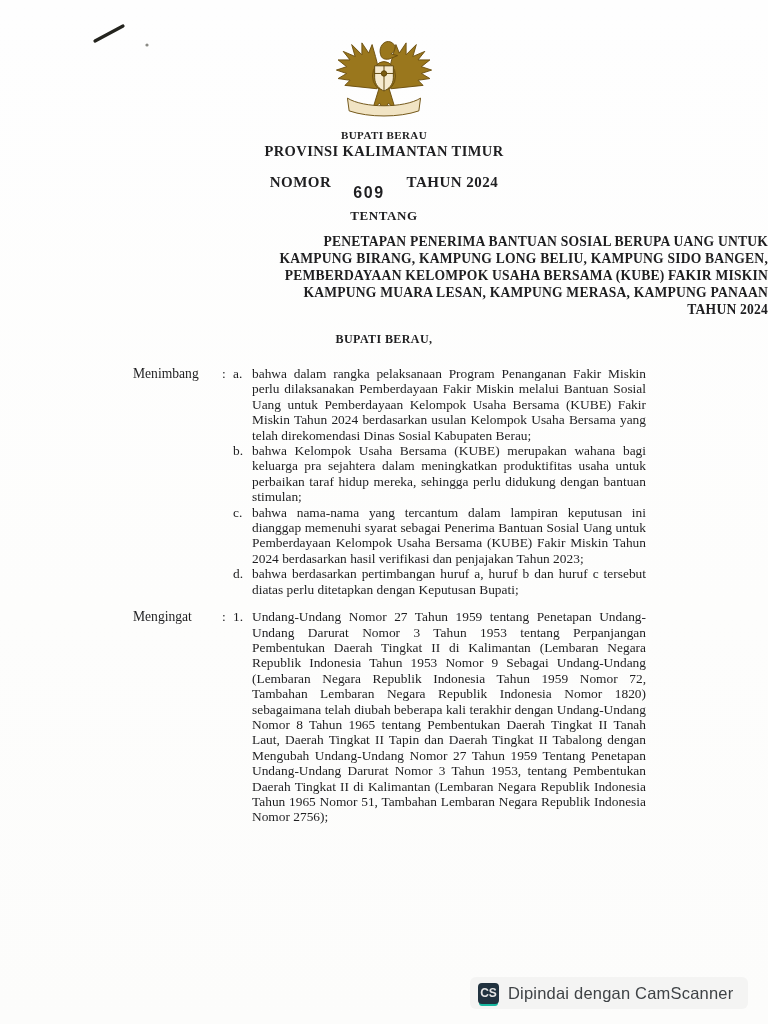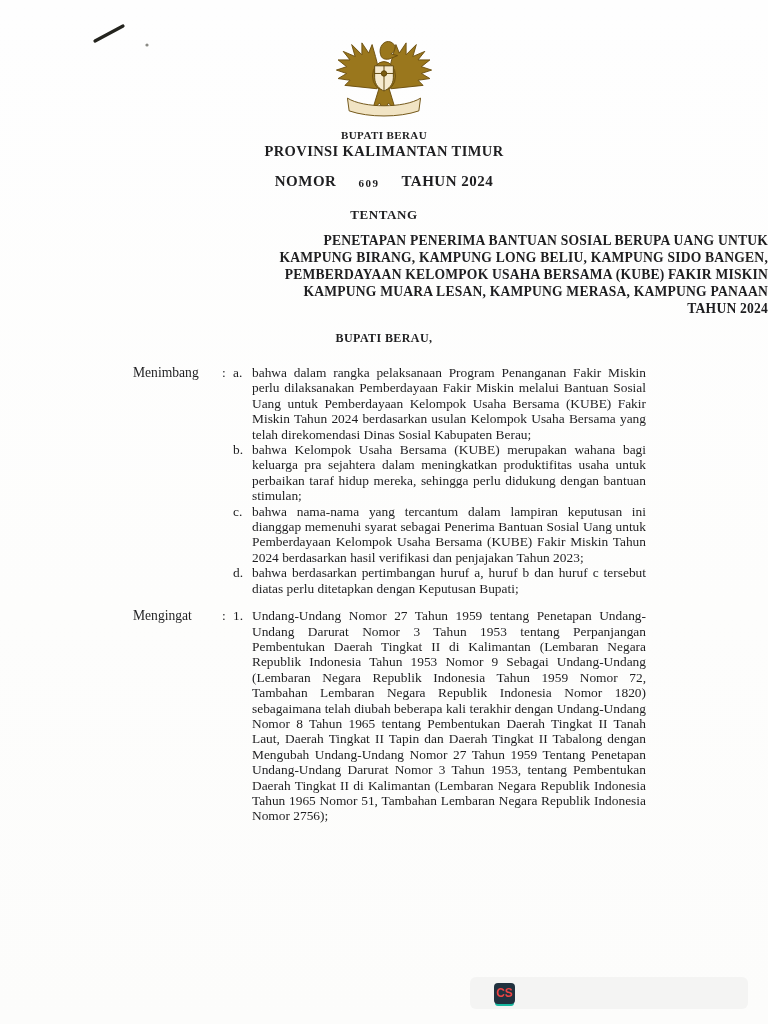--- a/index.html
+++ b/index.html
@@ -17,23 +17,23 @@
   }
   .pen-mark{position:absolute;left:90px;top:20px;}
   .doc-header{text-align:center;}
   .emblem-wrap{margin-top:36px;display:flex;justify-content:center;}
   .inst-line1{margin-top:7px;font-size:11px;font-weight:bold;letter-spacing:.4px;}
   .inst-line2{margin-top:2px;font-size:14.5px;font-weight:bold;letter-spacing:.4px;}
   .doc-type{margin-top:15px;font-size:15.5px;font-weight:bold;letter-spacing:.6px;}
   .nomor-line{margin-top:13px;font-size:15px;font-weight:bold;letter-spacing:.5px;}
   .nomor-line .gap{display:inline-block;width:22px;}
   .nomor-value{
-    font-family:Liberation Serif, serif;
-    font-weight:800;font-size:11px;letter-spacing:1.5px;
-    position:relative;top:1px;
+    font-family:Liberation Sans, sans-serif;
+    font-weight:800;font-size:16px;letter-spacing:1.5px;
+    position:relative;top:11px;
   }
   .tentang{margin-top:17px;font-size:13px;font-weight:bold;letter-spacing:.6px;}
   .doc-title{margin-top:9px;font-size:13.6px;font-weight:bold;line-height:17px;letter-spacing:.2px;text-align:right;}
   .salutation{margin-top:14px;font-size:12px;font-weight:bold;letter-spacing:.4px;}
 
   .section{
     display:grid;
     grid-template-columns:89px 11px 1fr;
     padding:0 122px 0 133px;
     font-size:13.4px;
@@ -49,23 +49,23 @@
   .item-text{text-align:justify;text-justify:inter-word;}
 
   .cam-badge{
     position:absolute;left:470px;top:977px;
     width:278px;height:32px;
     background:#f4f4f3;border-radius:6px;
     display:flex;align-items:center;
     font-family:"Liberation Sans", sans-serif;
   }
   .cs-icon{
-    width:21px;height:21px;margin-left:24px;
+    width:21px;height:21px;margin-left:8px;
     background:#21323f;border-radius:4px;
-    color:#ef4444;font-weight:bold;font-size:12px;
+    color:#e5e5e5;font-weight:bold;font-size:12px;
     display:flex;align-items:center;justify-content:center;
     box-shadow:0 3px 0 -1px #17b9a0;
     letter-spacing:0;
   }
   .cam-text{margin-left:9px;font-size:16.5px;color:#3f4346;letter-spacing:.2px;}
 </style>
 </head>
 <body>
 
 <div class="page">
@@ -153,15 +153,16 @@
     <div class="sec-items">
       <div class="sec-item">
         <div class="item-marker">1.</div>
         <div class="item-text">Undang-Undang Nomor 27 Tahun 1959 tentang Penetapan Undang-Undang Darurat Nomor 3 Tahun 1953 tentang Perpanjangan Pembentukan Daerah Tingkat II di Kalimantan (Lembaran Negara Republik Indonesia Tahun 1953 Nomor 9 Sebagai Undang-Undang (Lembaran Negara Republik Indonesia Tahun 1959 Nomor 72, Tambahan Lembaran Negara Republik Indonesia Nomor 1820) sebagaimana telah diubah beberapa kali terakhir dengan Undang-Undang Nomor 8 Tahun 1965 tentang Pembentukan Daerah Tingkat II Tanah Laut, Daerah Tingkat II Tapin dan Daerah Tingkat II Tabalong dengan Mengubah Undang-Undang Nomor 27 Tahun 1959 Tentang Penetapan Undang-Undang Darurat Nomor 3 Tahun 1953, tentang Pembentukan Daerah Tingkat II di Kalimantan (Lembaran Negara Republik Indonesia Tahun 1965 Nomor 51, Tambahan Lembaran Negara Republik Indonesia Nomor 2756);</div>
       </div>
     </div>
   </div>
 
   <div class="cam-badge">
     <div class="cs-icon">CS</div>
+    <div class="cam-text">Dipindai dengan CamScanner</div>
   </div>
 
 </div>
 
 </body></html>

